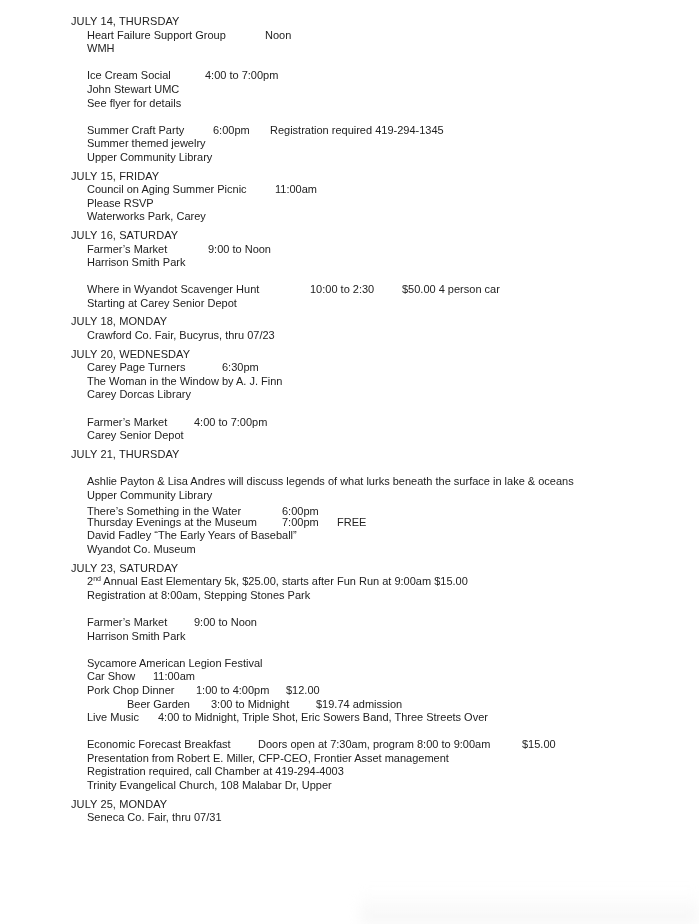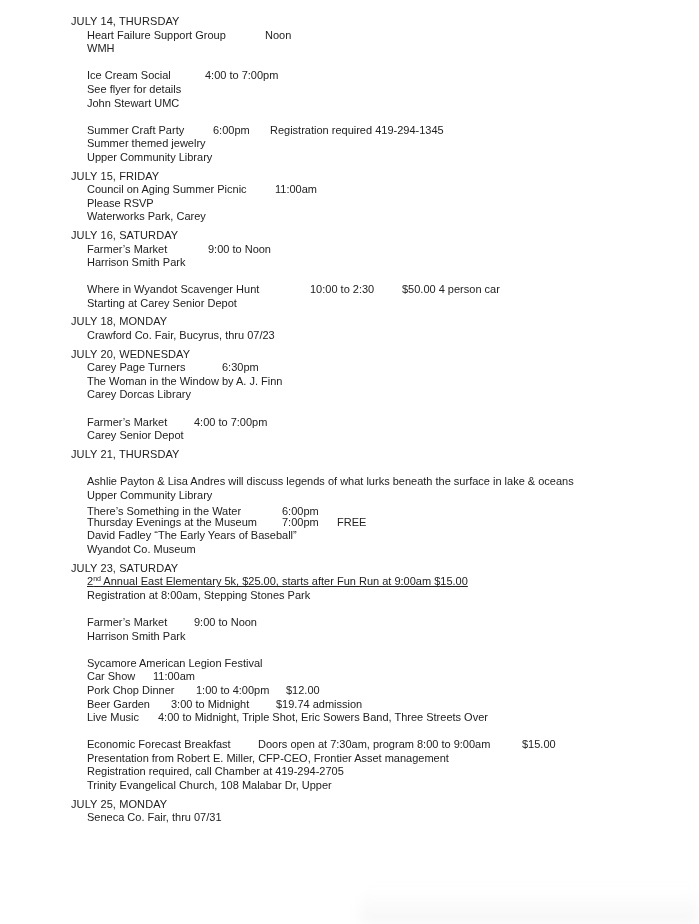--- a/index.html
+++ b/index.html
@@ -9,43 +9,43 @@
     font-family: "Liberation Sans", sans-serif;
     font-size: 11px;
     color: #222222;
     position: relative;
   }
   .page { position: absolute; left: 71px; top: 15px; width: 600px; }
   .day { margin-bottom: 5px; }
   .day-header { line-height: 13.6px; height: 13.6px; white-space: pre; letter-spacing: 0.1px; }
   .event { padding-left: 16px; margin-bottom: 13.6px; }
   .event:last-child { margin-bottom: 0; }
-  .line { line-height: 13.6px; height: 13.6px; white-space: pre; text-decoration: underline; }
+  .line { line-height: 13.6px; height: 13.6px; white-space: pre; }
   .seg { display: inline-block; }
   sup { font-size: 7px; line-height: 0; vertical-align: 4px; }
   .shadow {
     position: absolute; left: 360px; right: 0; bottom: 0; height: 34px;
     background: linear-gradient(to bottom, rgba(255,255,255,0) 0%, rgba(238,238,238,0.55) 100%);
     filter: blur(6px);
   }
 </style>
 </head>
 <body>
 
 <div class="page" id="page">
     <div class="day">
       <div class="day-header">JULY 14, THURSDAY</div>
       <div class="event">
         <div class="line"><span class="seg" style="width: 178px;">Heart Failure Support Group</span><span class="seg">Noon</span></div>
         <div class="line"><span class="seg">WMH</span></div>
       </div>
       <div class="event">
         <div class="line"><span class="seg" style="width: 118px;">Ice Cream Social</span><span class="seg">4:00 to 7:00pm</span></div>
+        <div class="line"><span class="seg">John Stewart UMC</span></div>
         <div class="line"><span class="seg">See flyer for details</span></div>
-        <div class="line"><span class="seg">John Stewart UMC</span></div>
       </div>
       <div class="event">
         <div class="line"><span class="seg" style="width: 126px;">Summer Craft Party</span><span class="seg" style="width: 57px;">6:00pm</span><span class="seg">Registration required 419-294-1345</span></div>
         <div class="line"><span class="seg">Summer themed jewelry</span></div>
         <div class="line"><span class="seg">Upper Community Library</span></div>
       </div>
     </div>
     <div class="day">
       <div class="day-header">JULY 15, FRIDAY</div>
       <div class="event">
@@ -103,27 +103,27 @@
         <div class="line"><span class="seg">Registration at 8:00am, Stepping Stones Park</span></div>
       </div>
       <div class="event">
         <div class="line"><span class="seg" style="width: 107px;">Farmer’s Market</span><span class="seg">9:00 to Noon</span></div>
         <div class="line"><span class="seg">Harrison Smith Park</span></div>
       </div>
       <div class="event">
         <div class="line"><span class="seg">Sycamore American Legion Festival</span></div>
         <div class="line"><span class="seg" style="width: 66px;">Car Show</span><span class="seg">11:00am</span></div>
         <div class="line"><span class="seg" style="width: 109px;">Pork Chop Dinner</span><span class="seg" style="width: 90px;">1:00 to 4:00pm</span><span class="seg">$12.00</span></div>
-        <div class="line"><span class="seg" style="width: 84px;">Beer Garden</span><span class="seg" style="width: 105px;">3:00 to Midnight</span><span class="seg">$19.74 admission</span></div>
+        <div class="line"><span class="seg" style="width: 84px; margin-left: 40px;">Beer Garden</span><span class="seg" style="width: 105px;">3:00 to Midnight</span><span class="seg">$19.74 admission</span></div>
         <div class="line"><span class="seg" style="width: 71px;">Live Music</span><span class="seg">4:00 to Midnight, Triple Shot, Eric Sowers Band, Three Streets Over</span></div>
       </div>
       <div class="event">
         <div class="line"><span class="seg" style="width: 171px;">Economic Forecast Breakfast</span><span class="seg" style="width: 264px;">Doors open at 7:30am, program 8:00 to 9:00am</span><span class="seg">$15.00</span></div>
         <div class="line"><span class="seg">Presentation from Robert E. Miller, CFP-CEO, Frontier Asset management</span></div>
-        <div class="line"><span class="seg">Registration required, call Chamber at 419-294-2705</span></div>
+        <div class="line"><span class="seg">Registration required, call Chamber at 419-294-4003</span></div>
         <div class="line"><span class="seg">Trinity Evangelical Church, 108 Malabar Dr, Upper</span></div>
       </div>
     </div>
     <div class="day">
       <div class="day-header">JULY 25, MONDAY</div>
       <div class="event">
         <div class="line"><span class="seg">Seneca Co. Fair, thru 07/31</span></div>
       </div>
     </div>
   </div>

